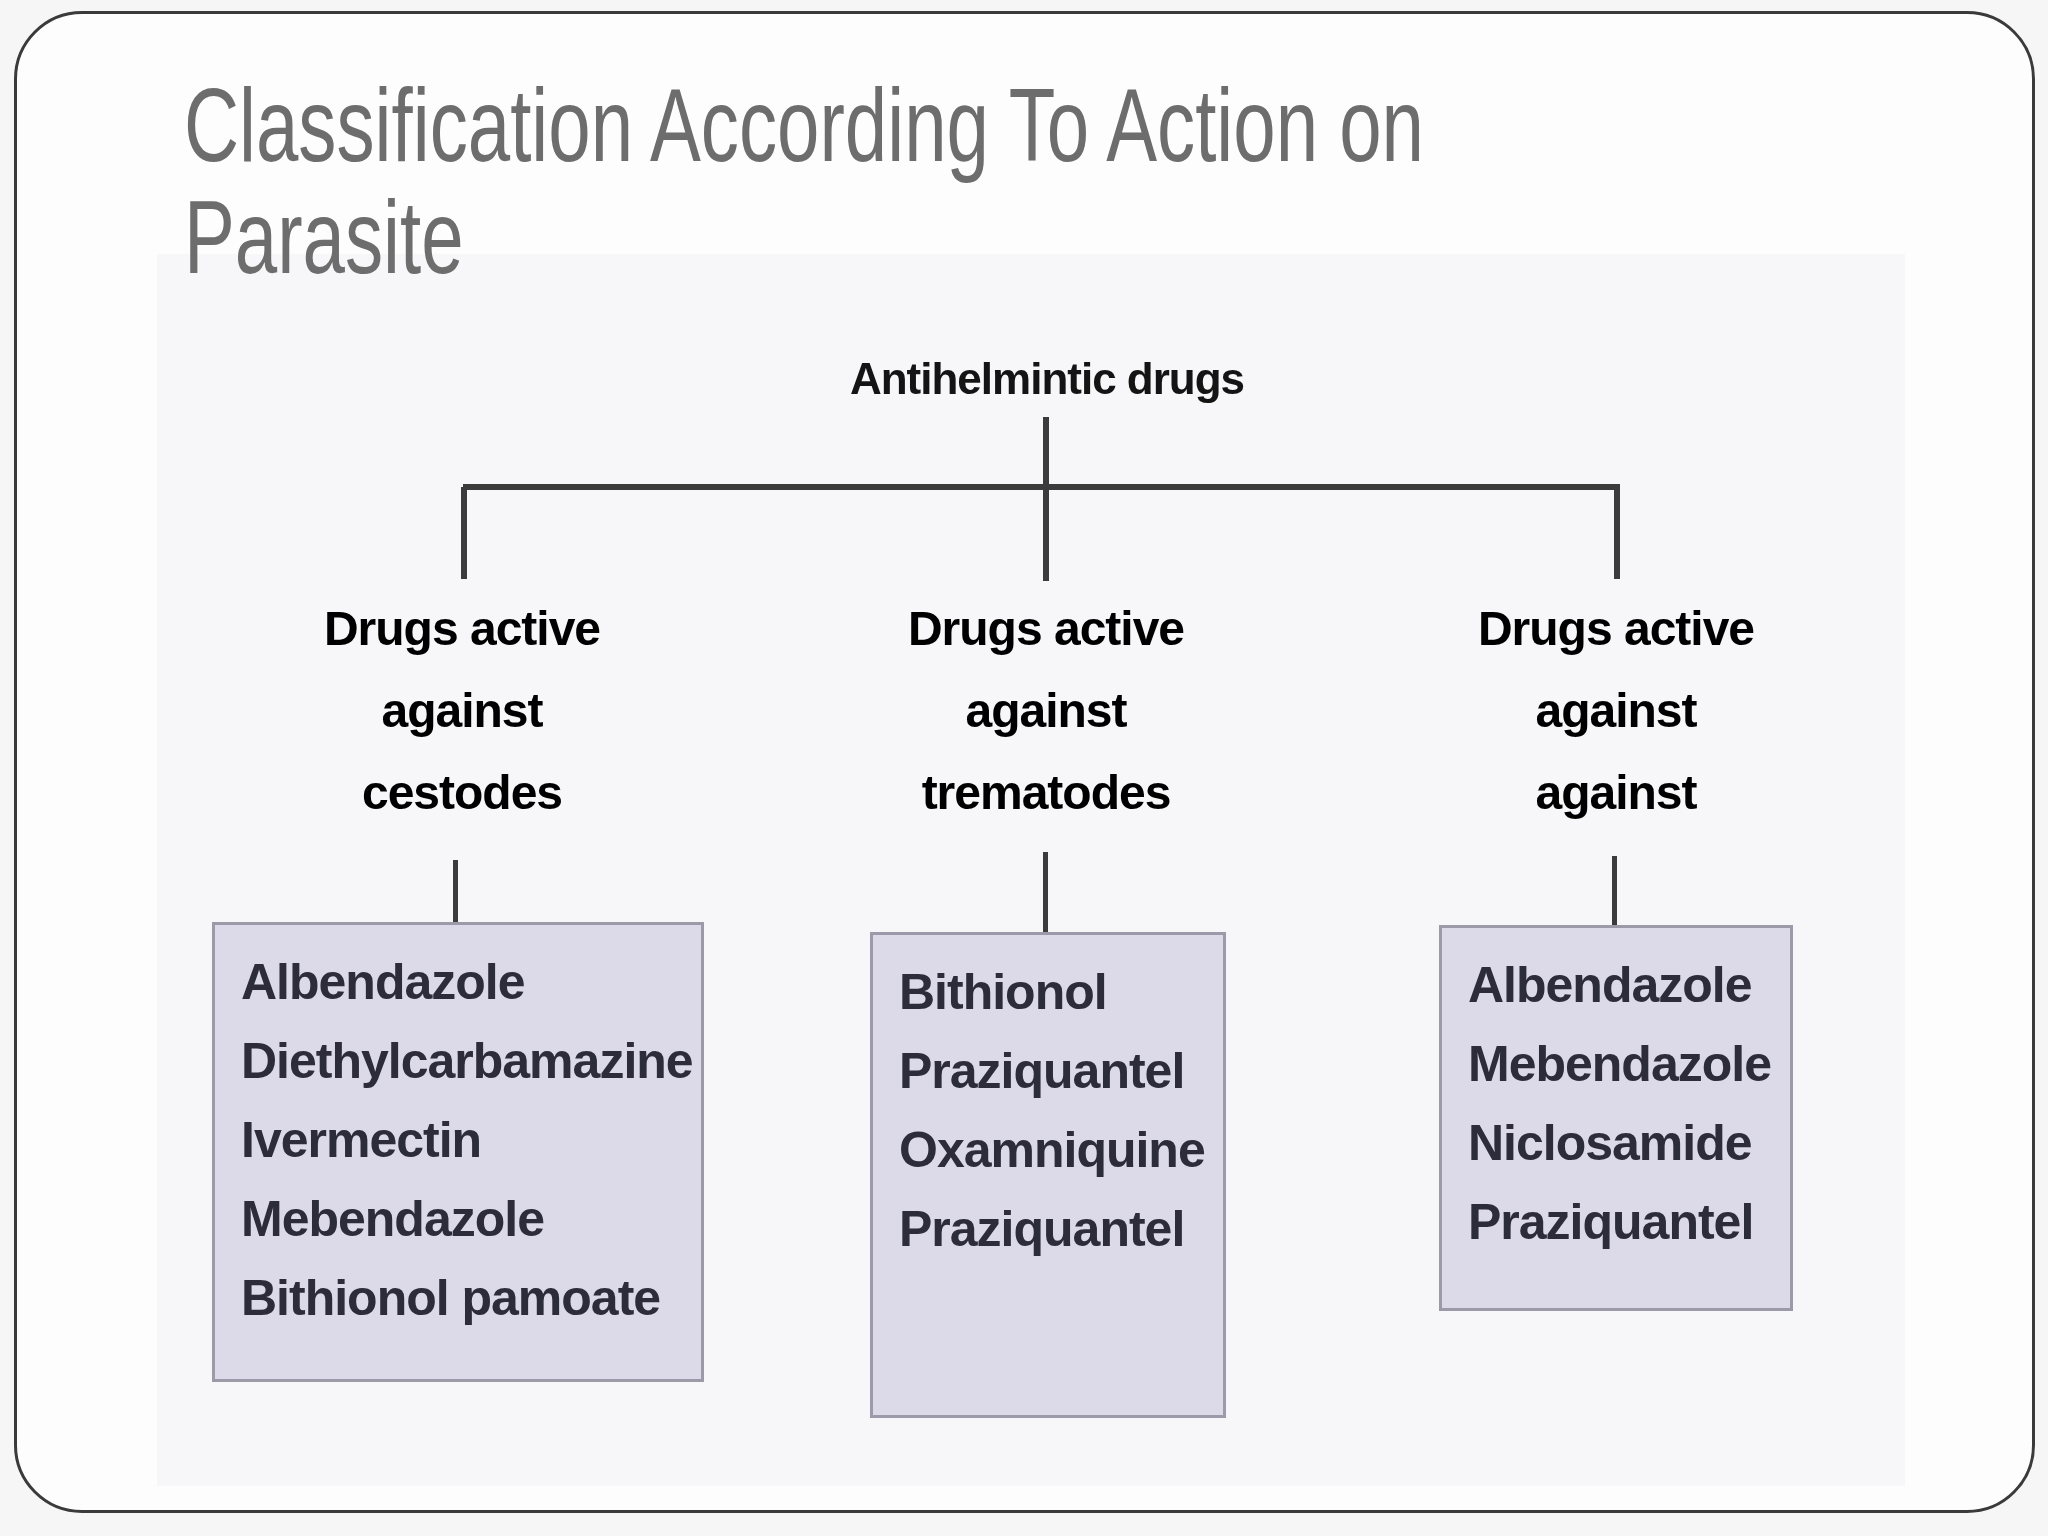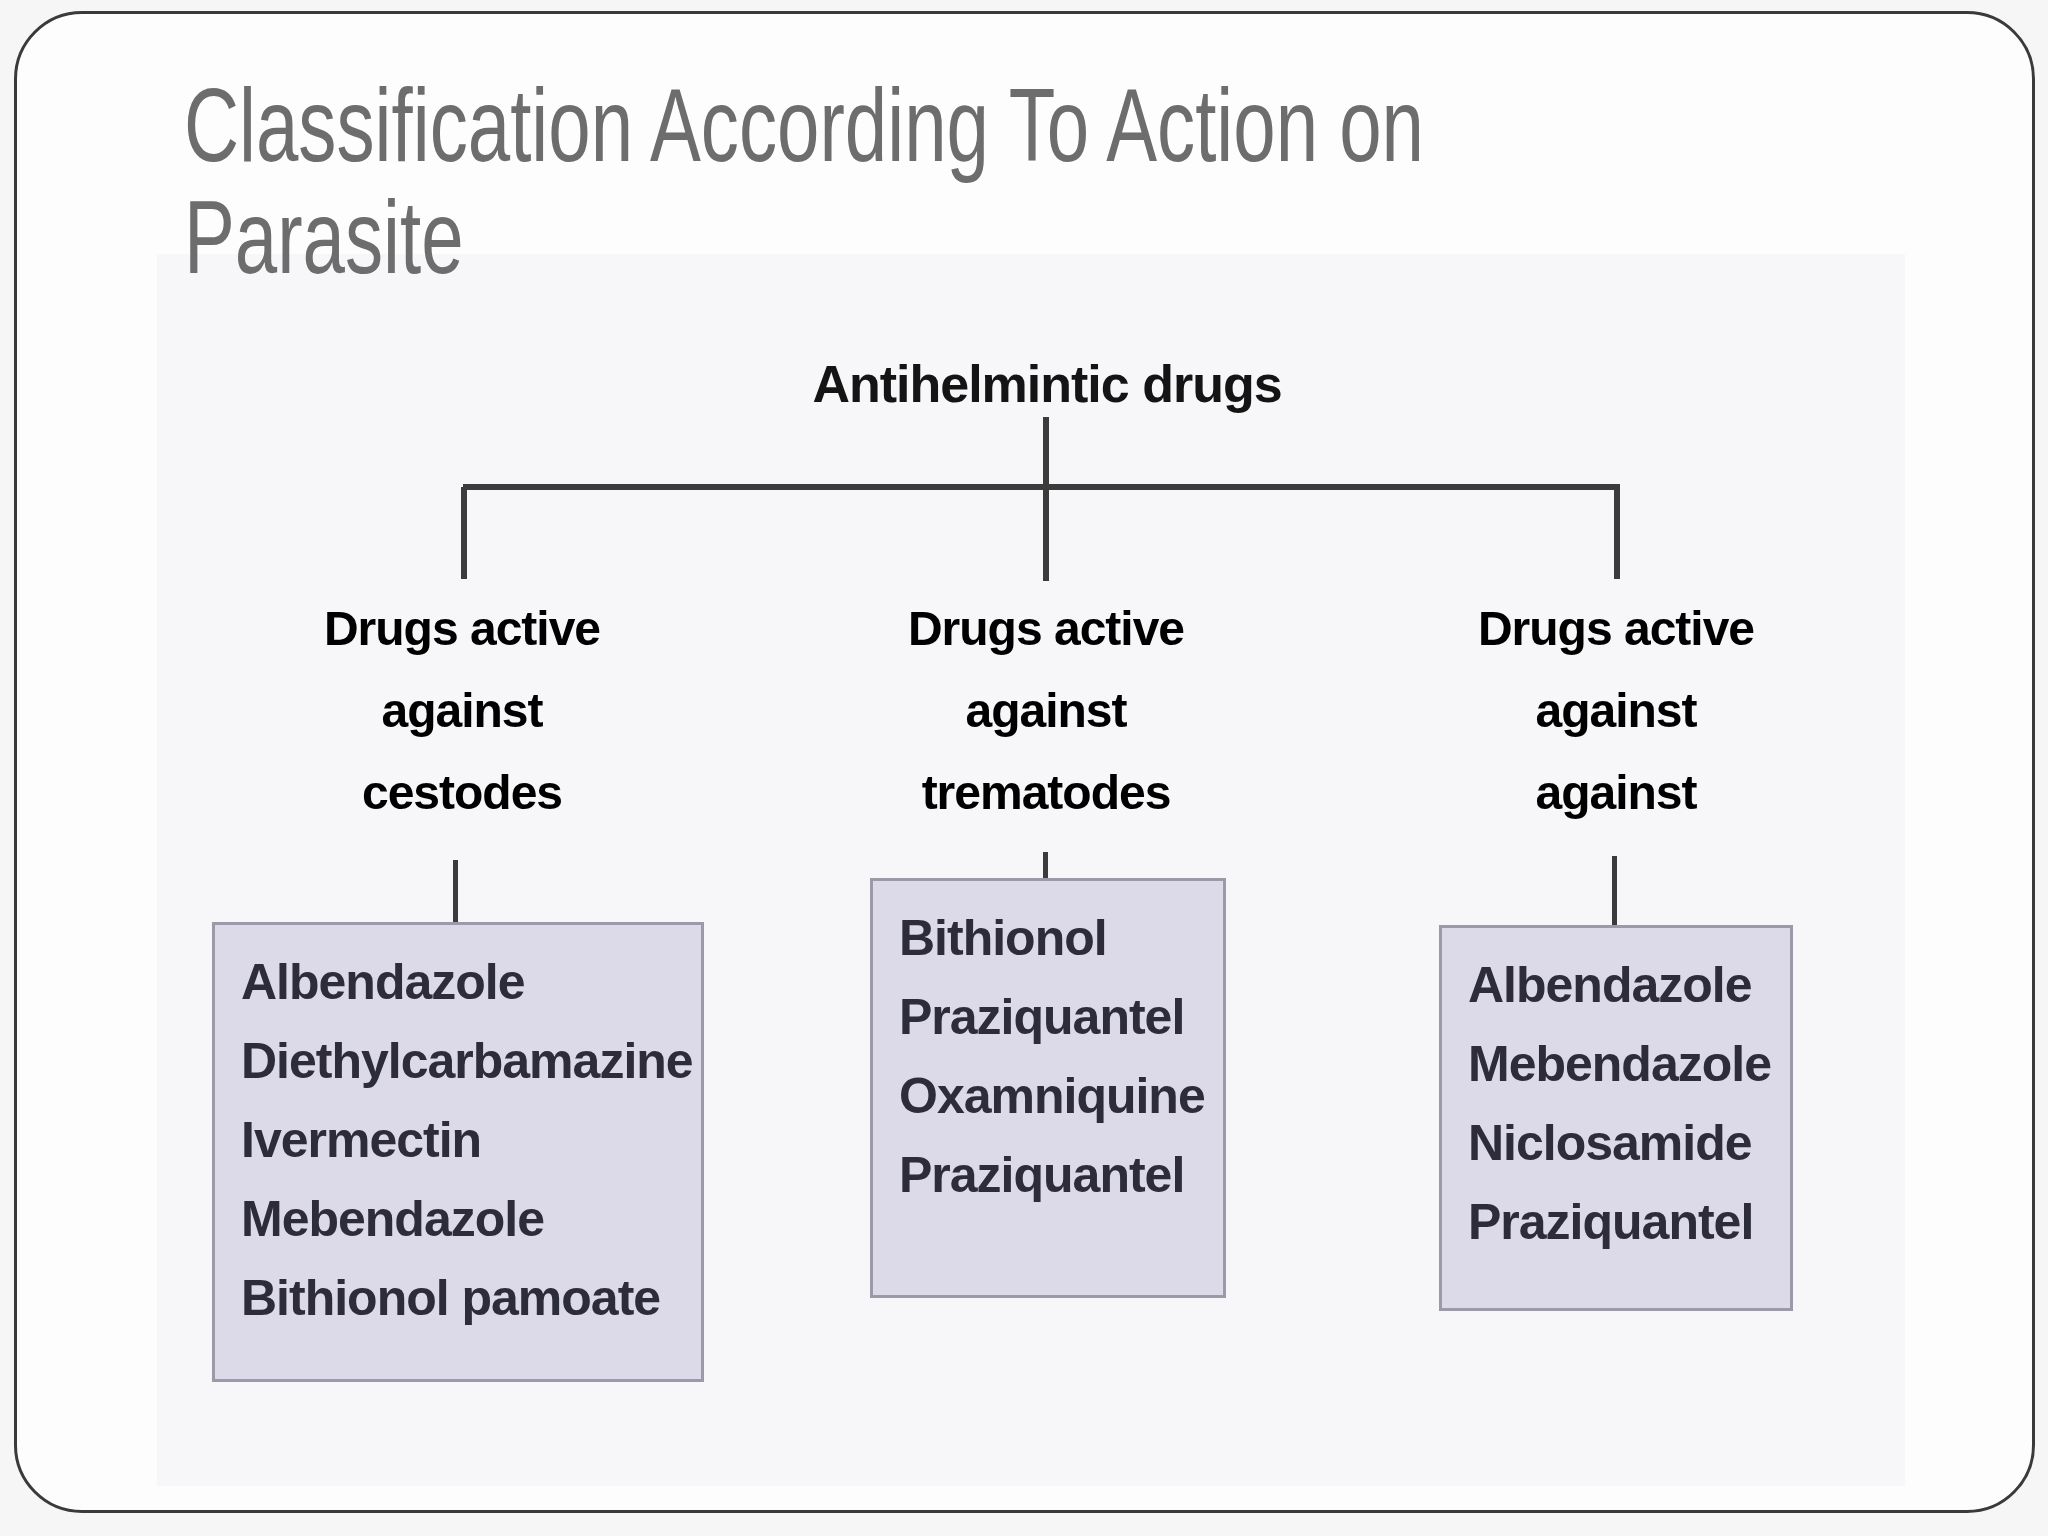--- a/index.html
+++ b/index.html
@@ -14,21 +14,21 @@
   }
   .scan-bg{
     position:absolute;left:140px;top:240px;width:1748px;height:1232px;
     background:#f7f6f8;
   }
   .title{position:absolute;left:167px;top:56px;color:#6d6d6d;}
   .title .tline{height:112px;line-height:112px;font-size:103px;white-space:nowrap;}
   .title .tline span{display:inline-block;transform:scaleX(0.74);transform-origin:0 50%;}
   .root-label{
     position:absolute;left:680px;top:340px;width:700px;text-align:center;
-    font-size:52px;font-weight:700;color:#141414;letter-spacing:-1px;
+    font-size:44px;font-weight:700;color:#141414;letter-spacing:-1px;
   }
   .line{position:absolute;background:#3b3b3b;}
   .branch-label{
     position:absolute;top:574px;width:640px;text-align:center;
     font-size:48px;font-weight:600;line-height:82px;color:#000000;letter-spacing:-1px;
   }
   .drug-box{
     position:absolute;background:#dcd9e8;border:3px solid #9c9aa9;
     box-sizing:border-box;padding:18px 20px 10px 26px;
     font-size:50px;font-weight:600;color:#2d2c3b;letter-spacing:-1px;
@@ -75,21 +75,21 @@
     </div>
 
     <div class="drug-box" style="left:195px;top:908px;width:492px;height:460px;">
       <div class="drug">Albendazole</div>
       <div class="drug">Diethylcarbamazine</div>
       <div class="drug">Ivermectin</div>
       <div class="drug">Mebendazole</div>
       <div class="drug">Bithionol pamoate</div>
     </div>
 
-    <div class="drug-box" style="left:853px;top:864px;width:356px;height:420px;">
+    <div class="drug-box" style="left:853px;top:918px;width:356px;height:486px;">
       <div class="drug">Bithionol</div>
       <div class="drug">Praziquantel</div>
       <div class="drug">Oxamniquine</div>
       <div class="drug">Praziquantel</div>
     </div>
 
     <div class="drug-box" style="left:1422px;top:911px;width:354px;height:386px;">
       <div class="drug">Albendazole</div>
       <div class="drug">Mebendazole</div>
       <div class="drug">Niclosamide</div>

